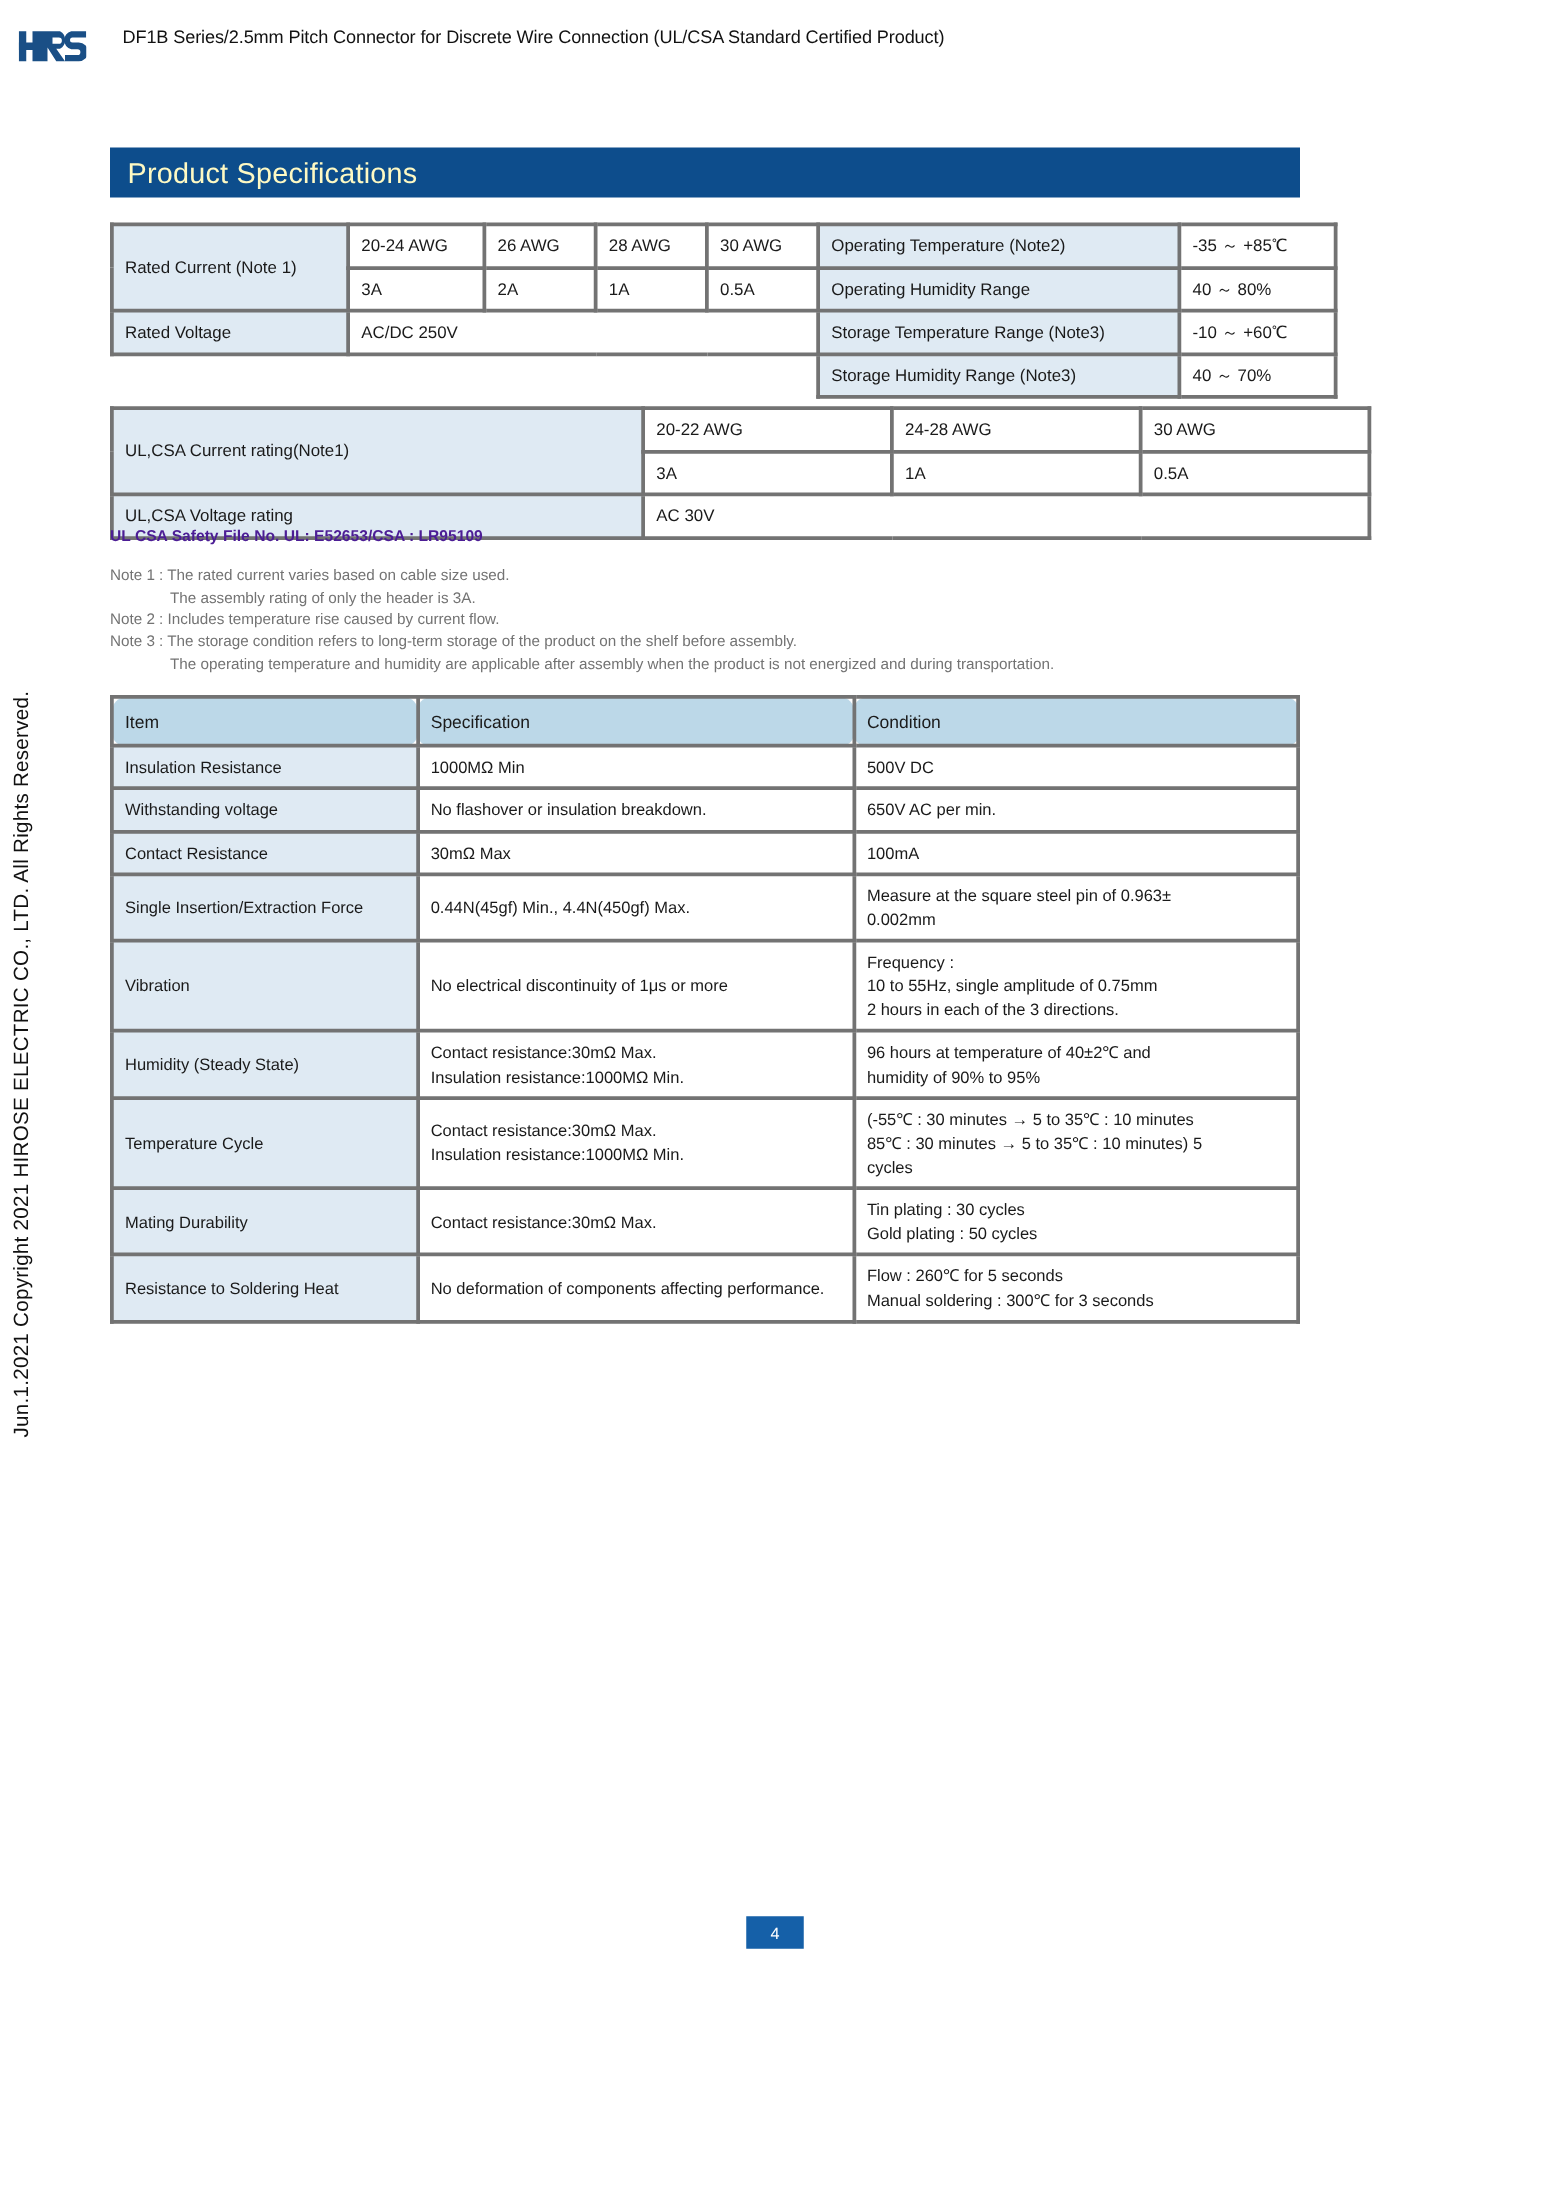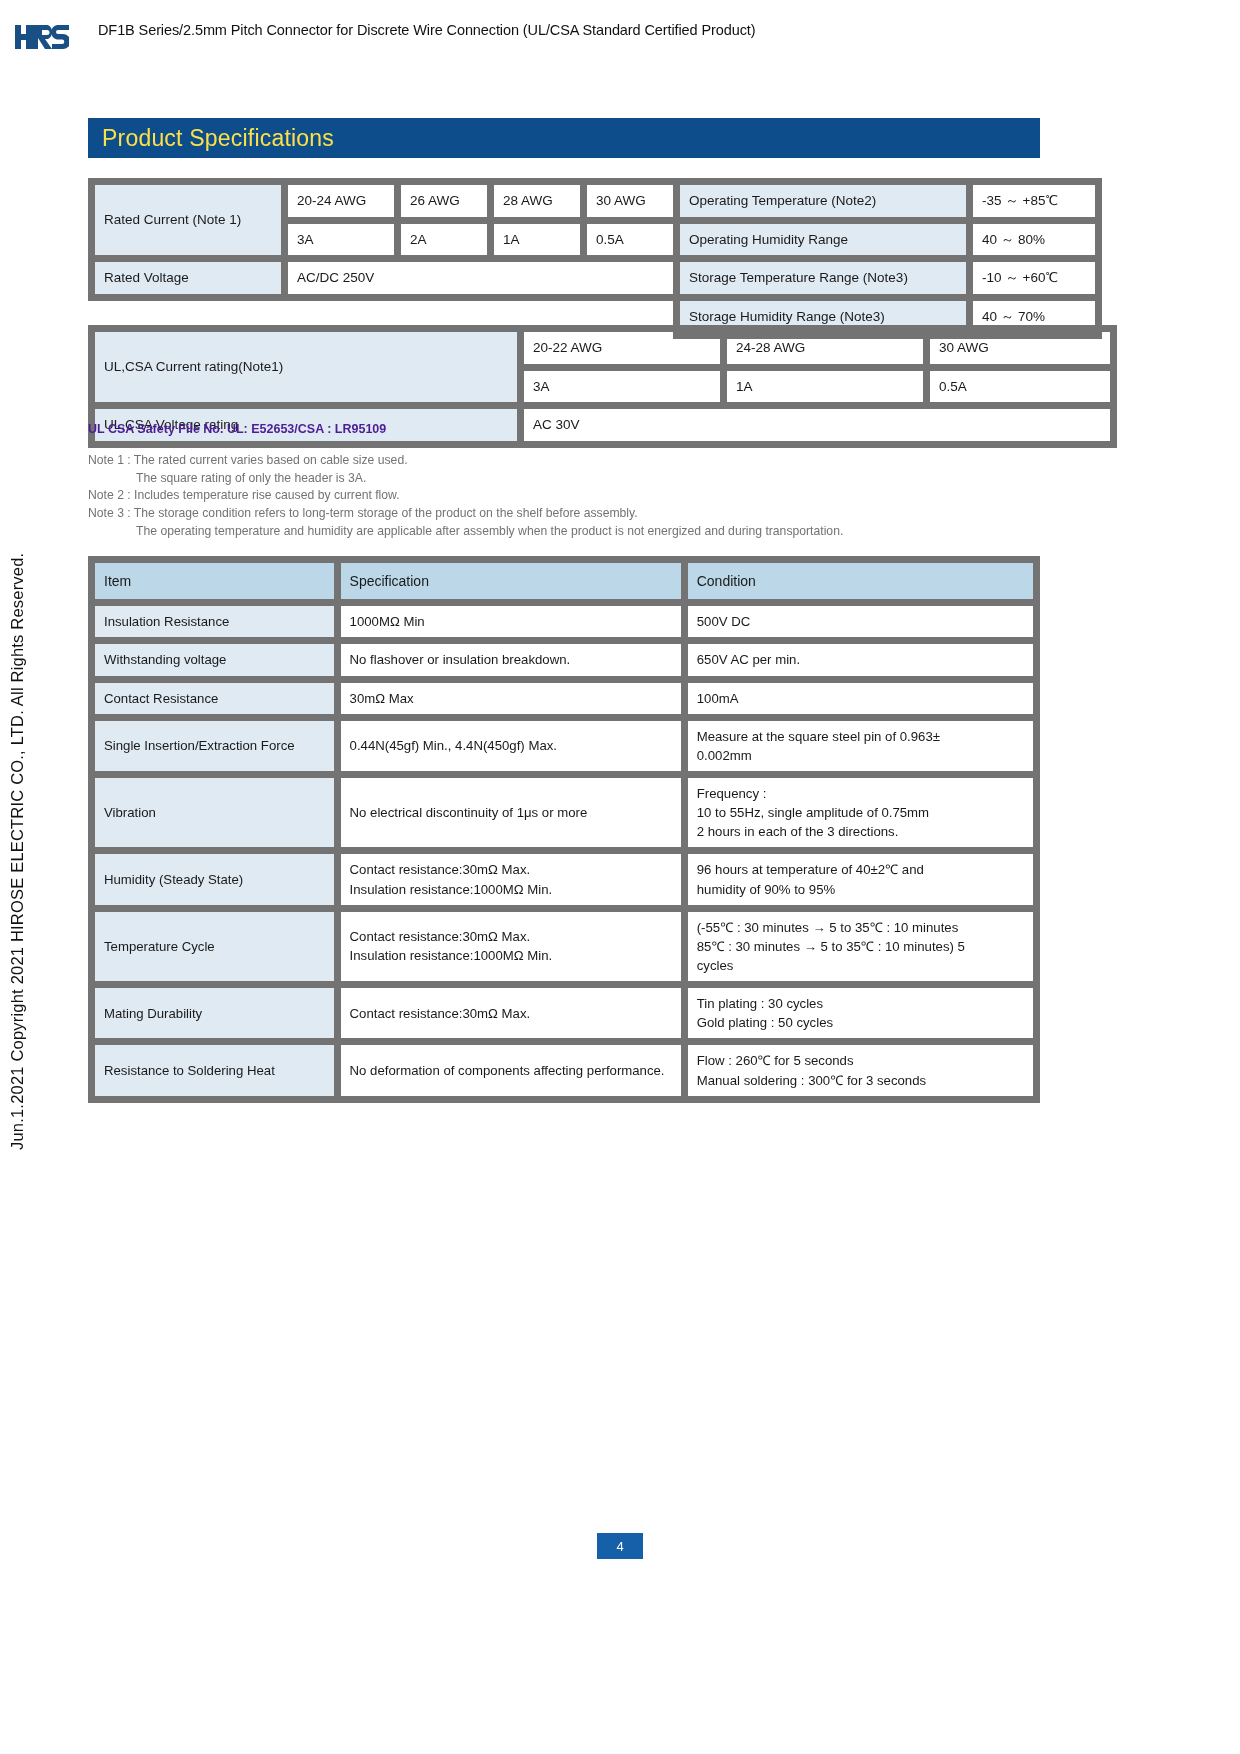--- a/index.html
+++ b/index.html
@@ -63,35 +63,35 @@
     position: absolute;
     left: 88px;
     top: 118px;
     width: 952px;
     height: 40px;
     background: #0d4d8c;
     display: flex;
     align-items: center;
   }
   .section-banner .banner-text {
-    color: #fde047;
+    color: #fef9c3;
     font-size: 23px;
     padding-left: 14px;
     letter-spacing: 0.2px;
   }
 
   
   table.spec {
     border-collapse: collapse;
     position: absolute;
     font-size: 13.5px;
     color: #1a1a1a;
   }
   table.spec td, table.spec th {
-    border: 7px solid #737373;
+    border: 3px solid #737373;
     padding: 6px 9px;
     vertical-align: middle;
     text-align: left;
     font-weight: normal;
     line-height: 1.45;
   }
   .lbl { background: #dfeaf3; }
   .hdr { background: #bcd8e8; text-align: center; border-radius: 10px; }
 
   
@@ -230,21 +230,21 @@
     <td class="lbl">UL,CSA Voltage rating</td>
     <td colspan="3">AC 30V</td>
   </tr>
 </tbody>
   </table>
 
 <div class="file-no">UL CSA Safety File No. UL: E52653/CSA : LR95109</div>
 
 <div class="notes">
   <div class="note-line">Note 1 : The rated current varies based on cable size used.</div>
-  <div class="note-line note-indent">The square rating of only the header is 3A.</div>
+  <div class="note-line note-indent">The assembly rating of only the header is 3A.</div>
   <div class="note-line">Note 2 : Includes temperature rise caused by current flow.</div>
   <div class="note-line">Note 3 : The storage condition refers to long-term storage of the product on the shelf before assembly.</div>
   <div class="note-line note-indent">The operating temperature and humidity are applicable after assembly when the product is not energized and during transportation.</div>
 </div>
 
 <table class="spec" id="table-items">
   <tbody>
       <tr>
     <th class="hdr col-item">Item</th>
     <th class="hdr col-spec">Specification</th>

